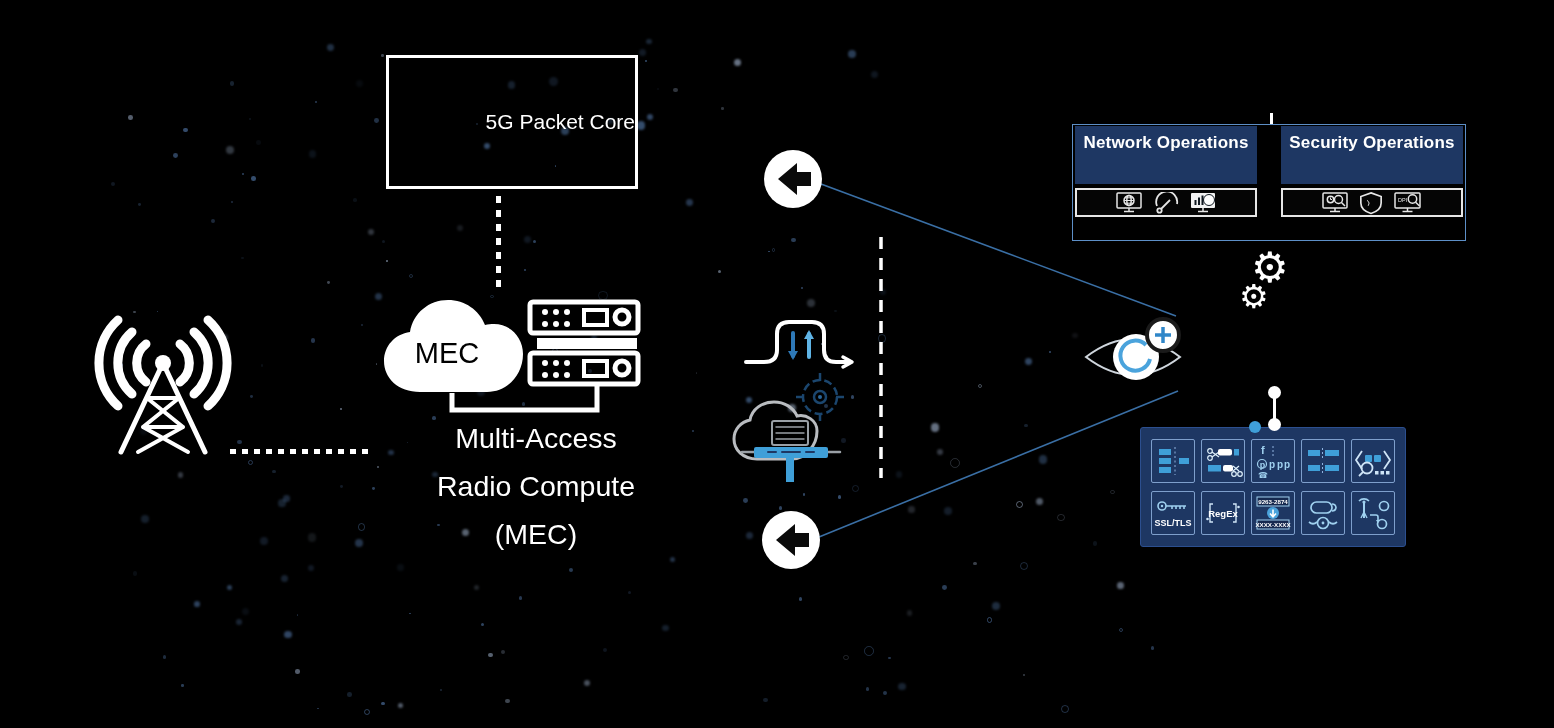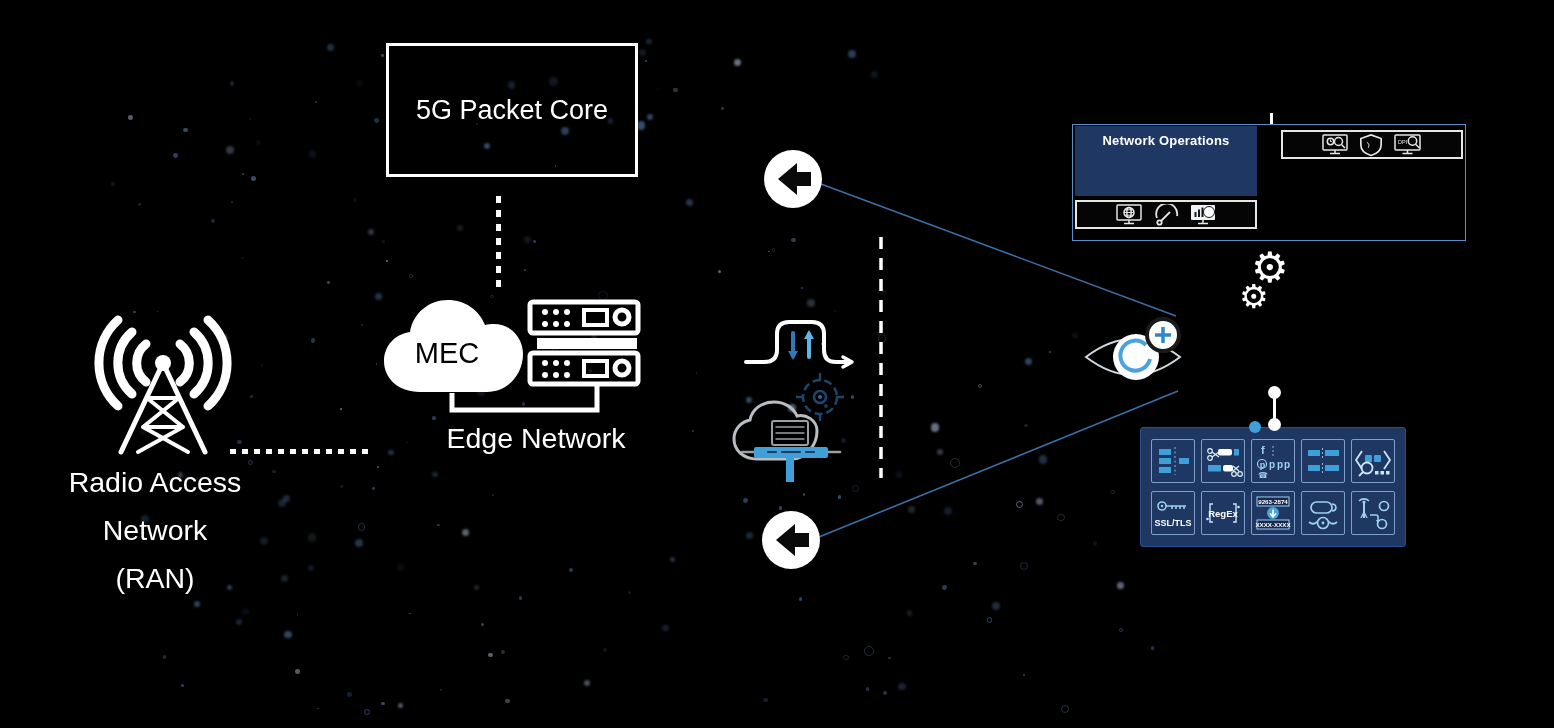--- a/index.html
+++ b/index.html
@@ -14,34 +14,34 @@
   .z4{z-index:4;}
 
   
   .big-label{font-size:28.5px;line-height:48px;text-align:center;color:#fff;font-weight:400;}
   #ran-badge{left:96px;top:284px;width:140px;text-align:center;font-size:31px;font-weight:700;}
   #ran-label{left:36px;top:458px;width:238px;}
   #mec-label{left:414px;top:414px;width:244px;}
   #mec-cloud-label{left:402px;top:337px;width:90px;text-align:center;font-size:29px;color:#000;z-index:3;}
 
   
-  #packet-core{left:386px;top:43px;width:246px;height:128px;border:3px solid #fff;
-               display:flex;align-items:center;justify-content:center;font-size:27px;}
+  #packet-core{left:386px;top:55px;width:246px;height:128px;border:3px solid #fff;
+               display:flex;align-items:center;justify-content:flex-end;font-size:21px;}
 
   
   #ran-dotted{left:230px;top:449px;width:142px;height:5px;
       background:repeating-linear-gradient(90deg,#fff 0 6px,transparent 6px 12px);}
   #core-dotted{left:496px;top:196px;width:5px;height:96px;
       background:repeating-linear-gradient(180deg,#fff 0 7px,transparent 7px 14px);}
 
   
   #ops-panel{left:1072px;top:124px;width:394px;height:117px;border:1px solid #5d8fc7;
              background:#000;display:flex;gap:24px;padding:1px 2px;box-sizing:border-box;}
   .ops-col{flex:1;display:flex;flex-direction:column;}
-  .ops-head{height:70px;background:#1e3763;color:#fff;font-weight:700;font-size:13px;
+  .ops-head{height:58px;background:#1e3763;color:#fff;font-weight:700;font-size:17px;
             text-align:center;padding-top:7px;box-sizing:border-box;letter-spacing:.2px;}
   .ops-bar{margin-top:4px;height:29px;border:2px solid #e6e6e6;background:#050505;
            display:flex;align-items:center;justify-content:center;gap:11px;box-sizing:border-box;}
   #ops-tick{left:1270px;top:113px;width:3px;height:11px;background:#fff;}
 
   
   .gear{position:absolute;color:#fff;font-family:"DejaVu Sans",sans-serif;line-height:1;}
   #gear-big{left:1251px;top:247px;font-size:42px;}
   #gear-small{left:1239px;top:280px;font-size:33px;}
 
@@ -364,35 +364,32 @@
     <g>
       <path d="M1086 357 Q 1133 321 1180 357 Q 1133 393 1086 357 Z" fill="#000" stroke="#cfd6dd" stroke-width="2"></path>
       <circle cx="1136" cy="357" r="23" fill="#fff"></circle>
       <path d="M1146 345 A 15 15 0 1 0 1150 359" fill="none" stroke="#4aa3dc" stroke-width="4"></path>
       <circle cx="1163" cy="335" r="16" fill="#fff" stroke="#1a1a1a" stroke-width="4"></circle>
       <line x1="1155" y1="335" x2="1171" y2="335" stroke="#2f86c8" stroke-width="3.5"></line>
       <line x1="1163" y1="327" x2="1163" y2="343" stroke="#2f86c8" stroke-width="3.5"></line>
     </g>
   </svg>
 
-  <div class="abs z2" id="ran-label">
-    <div class="big-label">Radio Access</div>
-    <div class="big-label">Network</div>
-    <div class="big-label">(RAN)</div>
-  </div>
   <div class="abs z2" id="ran-dotted"></div>
 
   <div class="abs z2" id="packet-core">
     <span>5G Packet Core</span>
   </div>
   <div class="abs z2" id="core-dotted"></div>
 
   <div class="abs" id="mec-cloud-label">MEC</div>
   <div class="abs z2" id="mec-label">
-    <div class="big-label">Edge Network</div>
+    <div class="big-label">Multi-Access</div>
+    <div class="big-label">Radio Compute</div>
+    <div class="big-label">(MEC)</div>
   </div>
 
   <div class="abs z2" id="ops-tick"></div>
   <div class="abs z2" id="ops-panel">
     <div class="ops-col">
       <div class="ops-head">Network Operations</div>
       <div class="ops-bar">
         <svg width="26" height="22" viewBox="0 0 26 22">
           <g stroke="#e6e6e6" fill="none" stroke-width="1.5">
             <rect x="1" y="1" width="24" height="15" rx="1"></rect>
@@ -417,20 +414,21 @@
           <rect x="11.5" y="3.5" width="2" height="9.5" fill="#101820"></rect>
           <circle cx="19" cy="8" r="5.5" fill="#fff" stroke="#101820" stroke-width="1"></circle>
           <g stroke="#e6e6e6" stroke-width="1.5">
             <line x1="13" y1="16" x2="13" y2="19"></line>
             <line x1="8" y1="19.5" x2="18" y2="19.5"></line>
           </g>
         </svg>
       </div>
     </div>
     <div class="ops-col">
+      <div class="ops-head">Security Operations</div>
       <div class="ops-bar">
         <svg width="26" height="22" viewBox="0 0 26 22">
           <g stroke="#e6e6e6" fill="none" stroke-width="1.5">
             <rect x="1" y="1" width="24" height="15" rx="1"></rect>
             <circle cx="8.5" cy="7.5" r="3.2"></circle>
             <path d="M8.5 5.5 V 7.5 H 10" stroke-width="1"></path>
             <circle cx="16.5" cy="7.5" r="4"></circle>
             <line x1="19.5" y1="10.5" x2="23" y2="14"></line>
             <line x1="13" y1="16" x2="13" y2="19"></line>
             <line x1="8" y1="19.5" x2="18" y2="19.5"></line>

